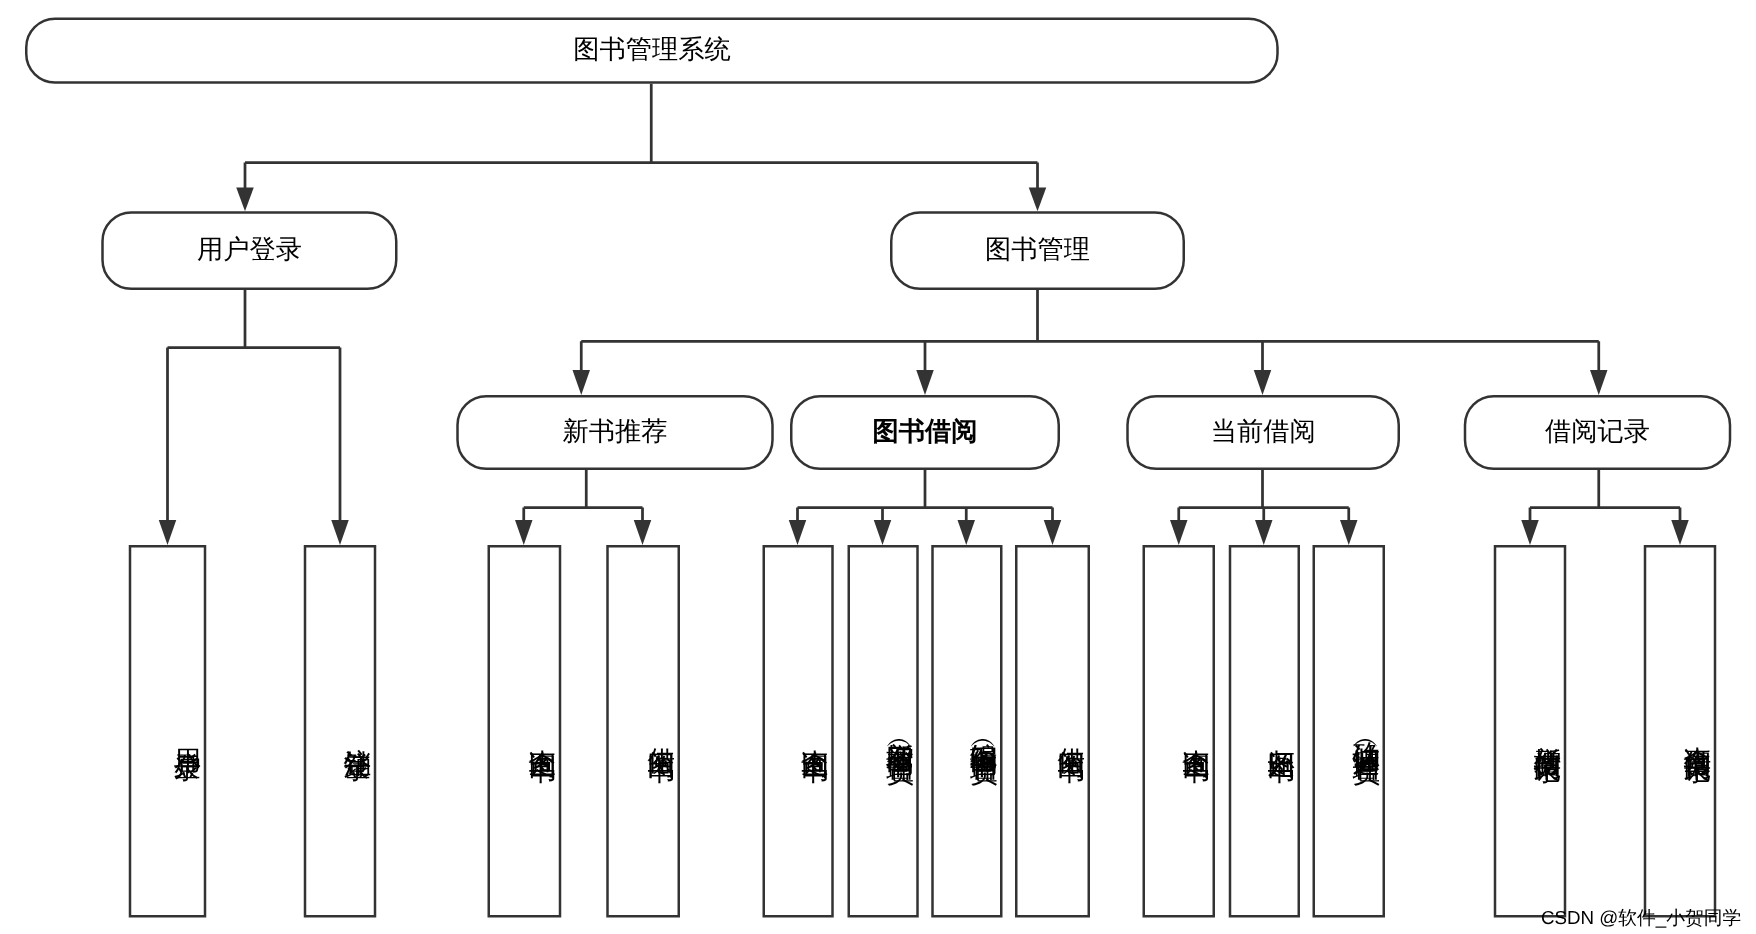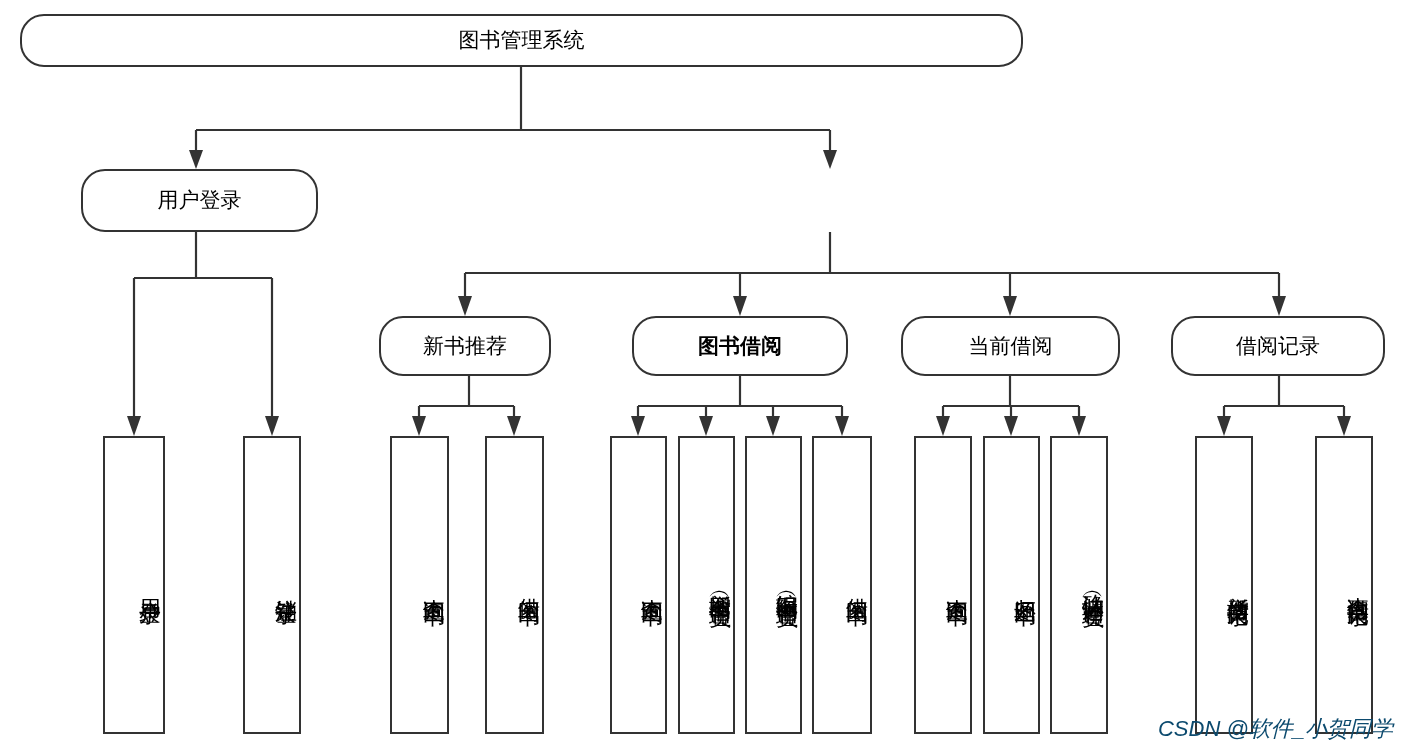--- a/index.html
+++ b/index.html
@@ -53,25 +53,24 @@
   .wire{
     stroke:#333333;
     stroke-width:2.2;
     fill:none;
   }
   .arrowhead{ fill:#333333; }
   #watermark{
     position:absolute;
     right:12px;
     bottom:3px;
-    font-size:22px;
-    color:#0c4a6e;
+    font-size:15px;
+    color:#000000;
     white-space:nowrap;
     user-select:none;
-    font-style:italic;
   }
 </style>
 </head>
 <body>
 
 <div id="canvas">
 
   <svg id="wires" viewBox="0 0 1405 747">
 
     <path class="wire" d="M521,67 L521,130"></path>
@@ -133,22 +132,23 @@
     <path class="wire" d="M1224,406 L1344,406"></path>
     <path class="wire" d="M1224,406 L1224,420"></path>
     <polygon class="arrowhead" points="1224,436 1217,416 1231,416"></polygon>
     <path class="wire" d="M1344,406 L1344,420"></path>
     <polygon class="arrowhead" points="1344,436 1337,416 1351,416"></polygon>
   </svg>
 
   <div class="node horiz" style="left:20px;top:14px;width:1003px;height:53px;">图书管理系统</div>
 
   <div class="node horiz" style="left:81px;top:169px;width:237px;height:63px;">用户登录</div>
+  <div class="node horiz" style="left:712px;top:169px;width:236px;height:63px;">图书管理</div>
 
-  <div class="node horiz" style="left:379px;top:316px;width:172px;height:60px;">新书推荐</div>
+  <div class="node horiz" style="left:365px;top:316px;width:254px;height:60px;">新书推荐</div>
   <div class="node horiz" style="left:632px;top:316px;width:216px;height:60px;font-weight:bold;">图书借阅</div>
   <div class="node horiz" style="left:1171px;top:316px;width:214px;height:60px;">借阅记录</div>
   <div class="node horiz" style="left:901px;top:316px;width:219px;height:60px;">当前借阅</div>
 
   <div class="node vert" style="left:103px;top:436px;width:62px;height:298px;">
       <span>用户登录</span>
     </div>
   <div class="node vert" style="left:243px;top:436px;width:58px;height:298px;">
       <span>注销登录</span>
     </div>

